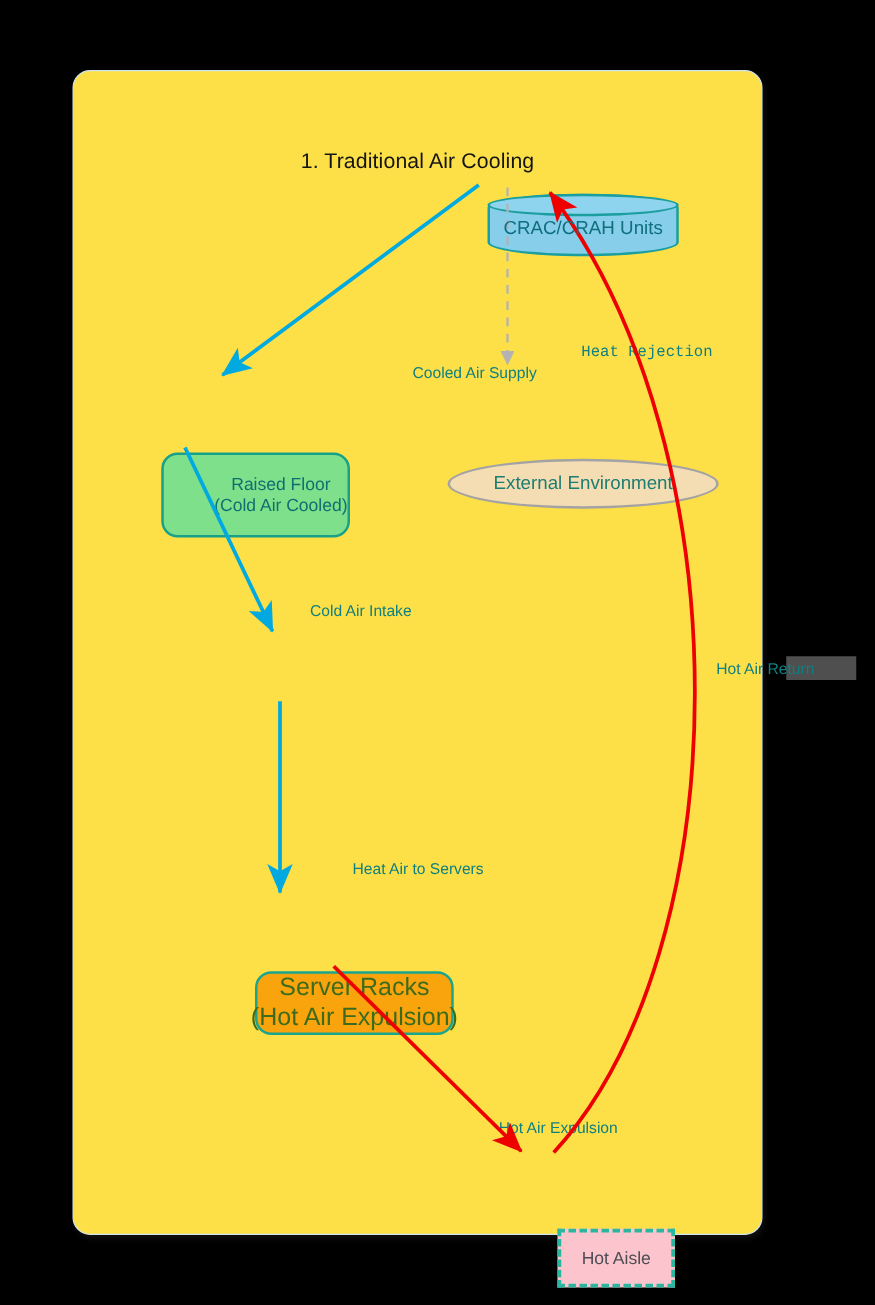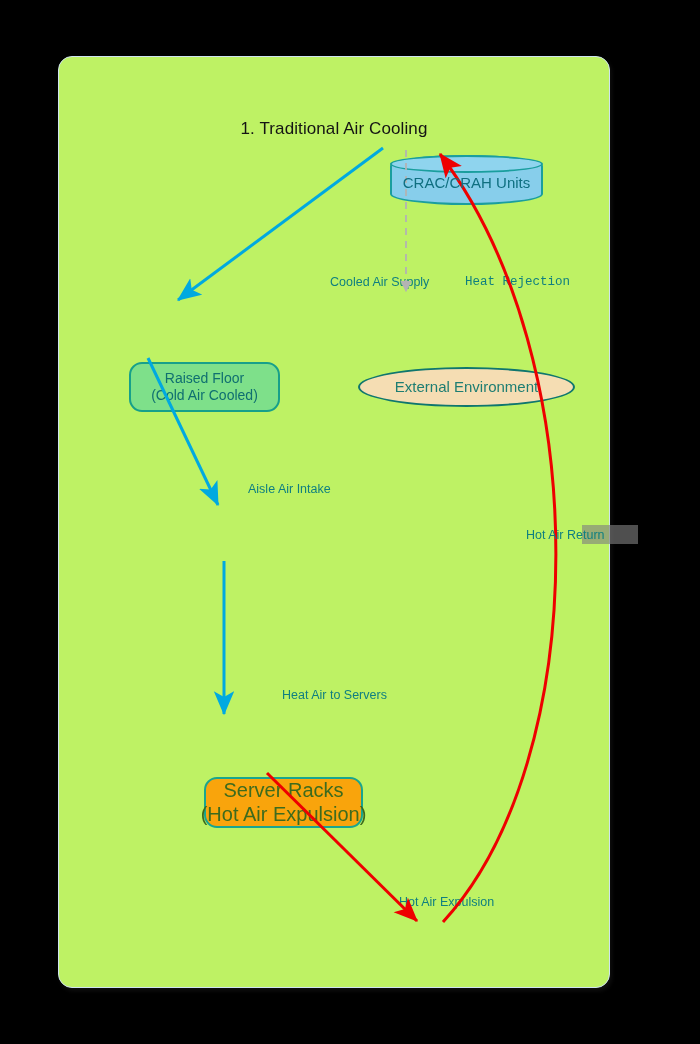--- a/index.html
+++ b/index.html
@@ -20,21 +20,21 @@
     width: 700px;
     height: 1044px;
     background: #000000;
   }
   #diagram-panel {
     position: absolute;
     left: 58px;
     top: 56px;
     width: 550px;
     height: 930px;
-    background: #bef264;
+    background: #fde047;
     border: 1px solid #cfe4ef;
     border-radius: 14px;
     box-shadow: 2px 3px 4px rgba(255,255,255,0.06);
     overflow: visible;
   }
   #svg-layer {
     position: absolute;
     left: 0; top: 0;
     width: 700px;
     height: 1044px;
@@ -76,35 +76,36 @@
   #node-crac .cyl-label {
     position: relative;
     z-index: 2;
     margin-top: 5px;
   }
   
   #node-raised-floor {
     left: 70px;
     top: 305px;
     width: 151px;
-    height: 50px;
+    height: 68px;
     background: #7ee08a;
     border: 2px solid #17a08a;
     border-radius: 13px;
     color: #0f6f70;
     font-size: 14px;
+    justify-content: flex-end;
   }
   
   #node-external {
     left: 299px;
     top: 310px;
     width: 217px;
     height: 40px;
     background: #f5ddb3;
-    border: 2px solid #0f766e;
+    border: 2px solid #a3a3a3;
     border-radius: 50%;
     color: #1d7d72;
     font-size: 15px;
   }
   
   #node-cold-aisle {
     left: 174px;
     top: 512px;
     width: 99px;
     height: 47px;
@@ -147,27 +148,27 @@
     font-size: 17px;
     letter-spacing: 0.1px;
   }
   
   .edge-label {
     position: absolute;
     color: #0f7f80;
     font-size: 12.5px;
     white-space: nowrap;
   }
-  #label-cooled-air-supply { left: 271px; top: 218px; }
+  #label-cooled-air-supply { left: 271px; top: 234px; }
   #label-heat-rejection    { left: 406px; top: 218px; font-family: Liberation Mono, monospace; }
   #label-cold-air-intake   { left: 189px; top: 425px; }
   #label-cold-air-servers  { left: 223px; top: 631px; }
   #label-hot-air-expulsion { left: 340px; top: 838px; }
   #label-hot-air-return {
-    left: 526px;
+    left: 573px;
     top: 528px;
     z-index: 40;
   }
   #label-hot-air-return .clipband {
     position: absolute;
     left: 56px;
     top: -3px;
     width: 56px;
     height: 19px;
     background: rgba(128,128,128,0.62);
@@ -194,24 +195,27 @@
 
     <div class="node" id="node-external">
       <span>External Environment</span>
     </div>
 
 
     <div class="node" id="node-server-racks">
       <span><span>Server Racks</span><br><span>(Hot Air Expulsion)</span></span>
     </div>
 
+    <div class="node" id="node-hot-aisle">
+      <span>Hot Aisle</span>
+    </div>
 
     <div class="edge-label" id="label-cooled-air-supply">Cooled Air Supply</div>
     <div class="edge-label" id="label-heat-rejection">Heat Rejection</div>
-    <div class="edge-label" id="label-cold-air-intake">Aisle Air Intake</div>
+    <div class="edge-label" id="label-cold-air-intake">Cold Air Intake</div>
     <div class="edge-label" id="label-cold-air-servers">Heat Air to Servers</div>
     <div class="edge-label" id="label-hot-air-expulsion">Hot Air Expulsion</div>
 
   </div>
 
   <div class="edge-label" id="label-hot-air-return">
     <span class="clipband"></span>
     <span>Hot Air Return</span>
   </div>
 

